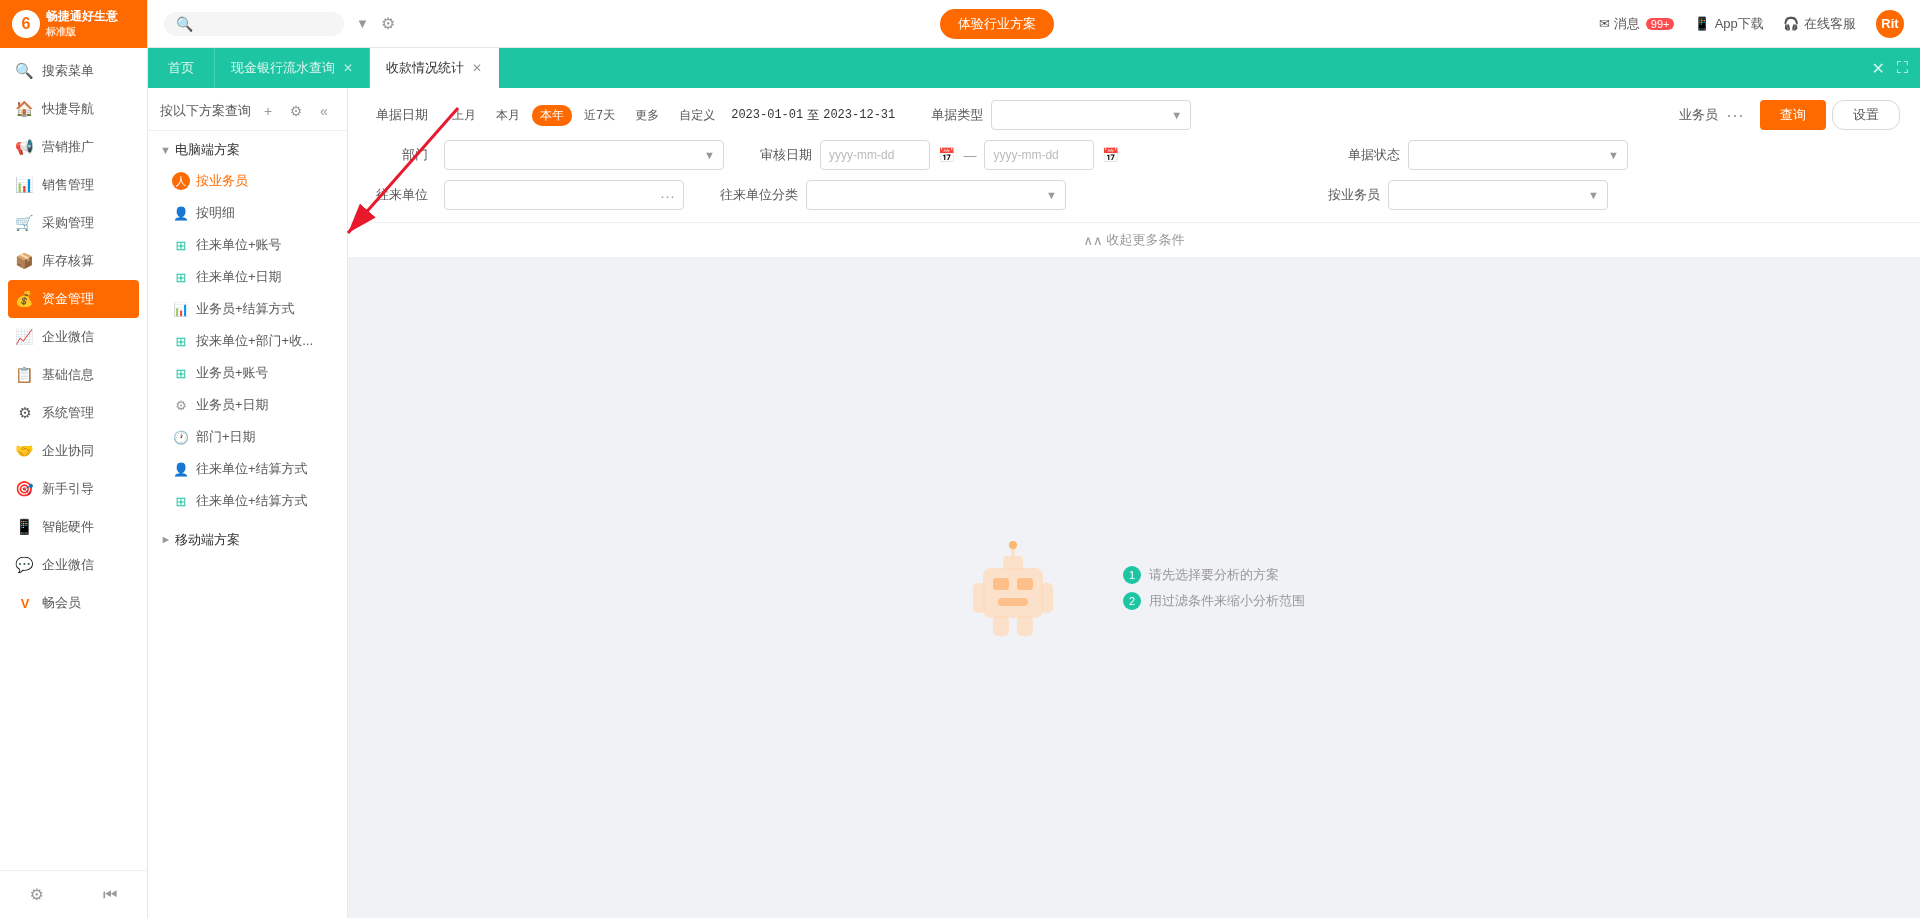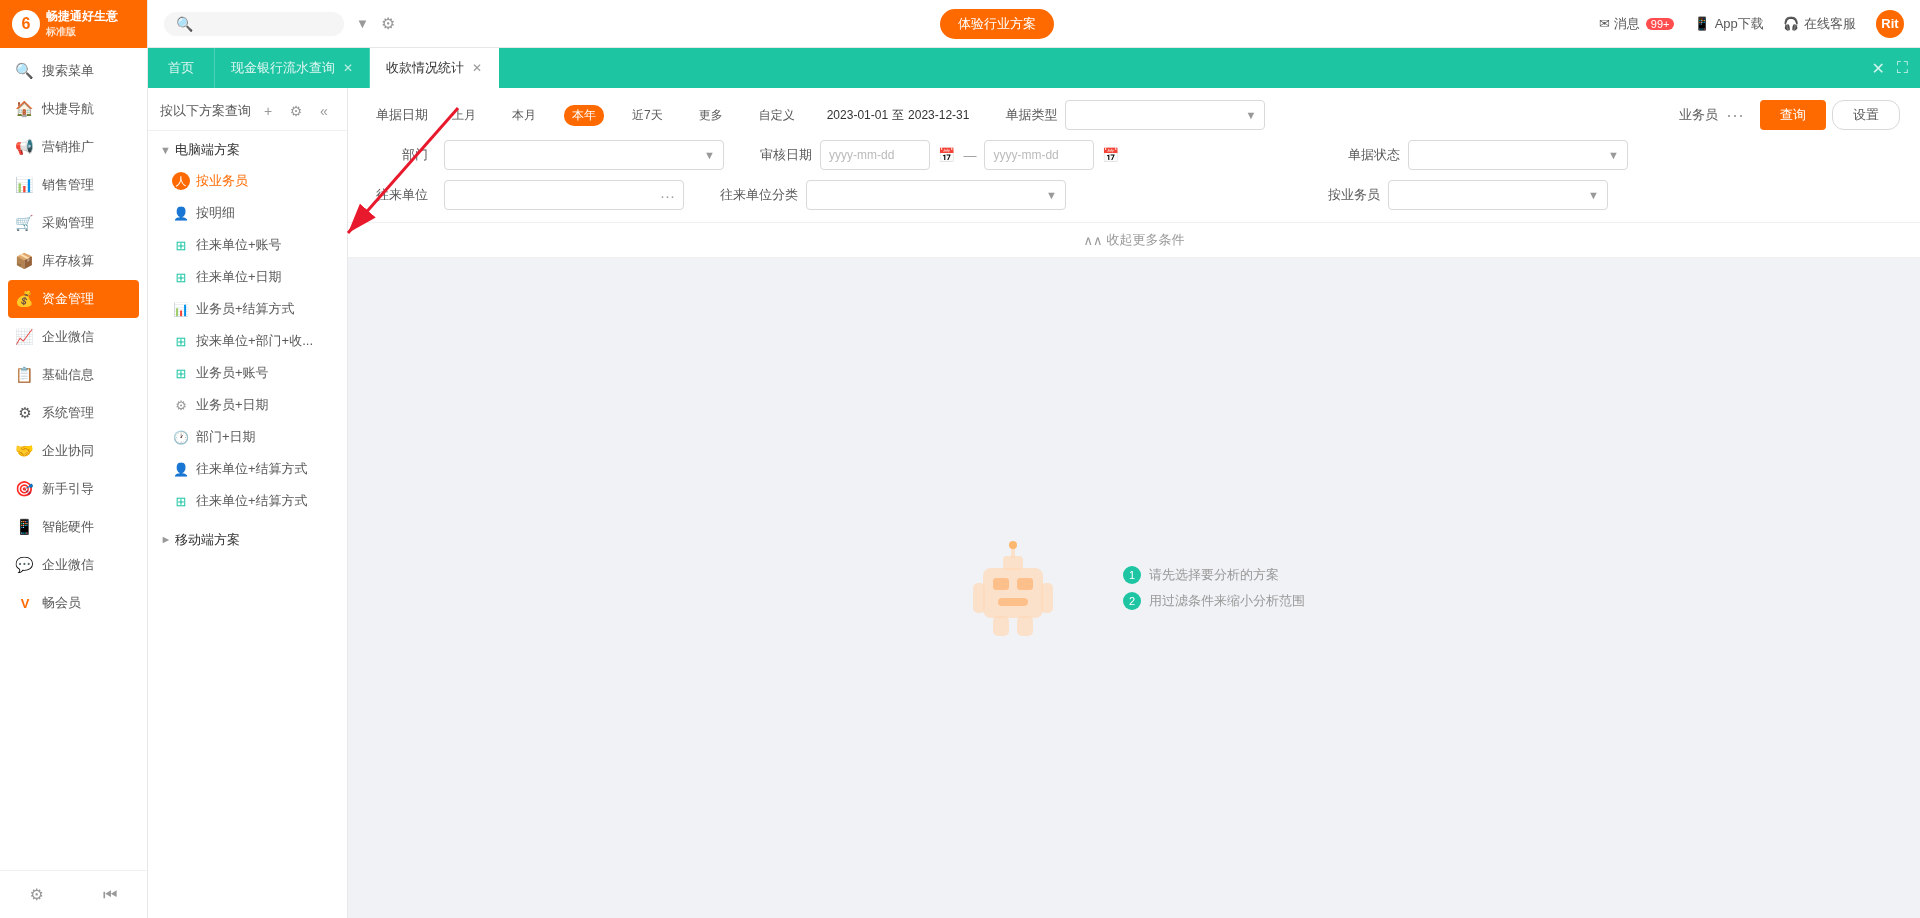--- a/index.html
+++ b/index.html
@@ -328,21 +328,22 @@
     .filter-label {
       width: 60px;
       color: #595959;
       font-size: 13px;
       flex-shrink: 0;
       text-align: right;
     }
     .filter-date-group {
       display: flex;
       align-items: center;
-      gap: 20px;
+      gap: 4px;
+      font-family: Liberation Mono, monospace;
     }
     .date-shortcut {
       padding: 2px 8px;
       font-size: 12px;
       cursor: pointer;
       color: #595959;
       border-radius: 2px;
     }
     .date-shortcut.active {
       background: #ff6a00;

